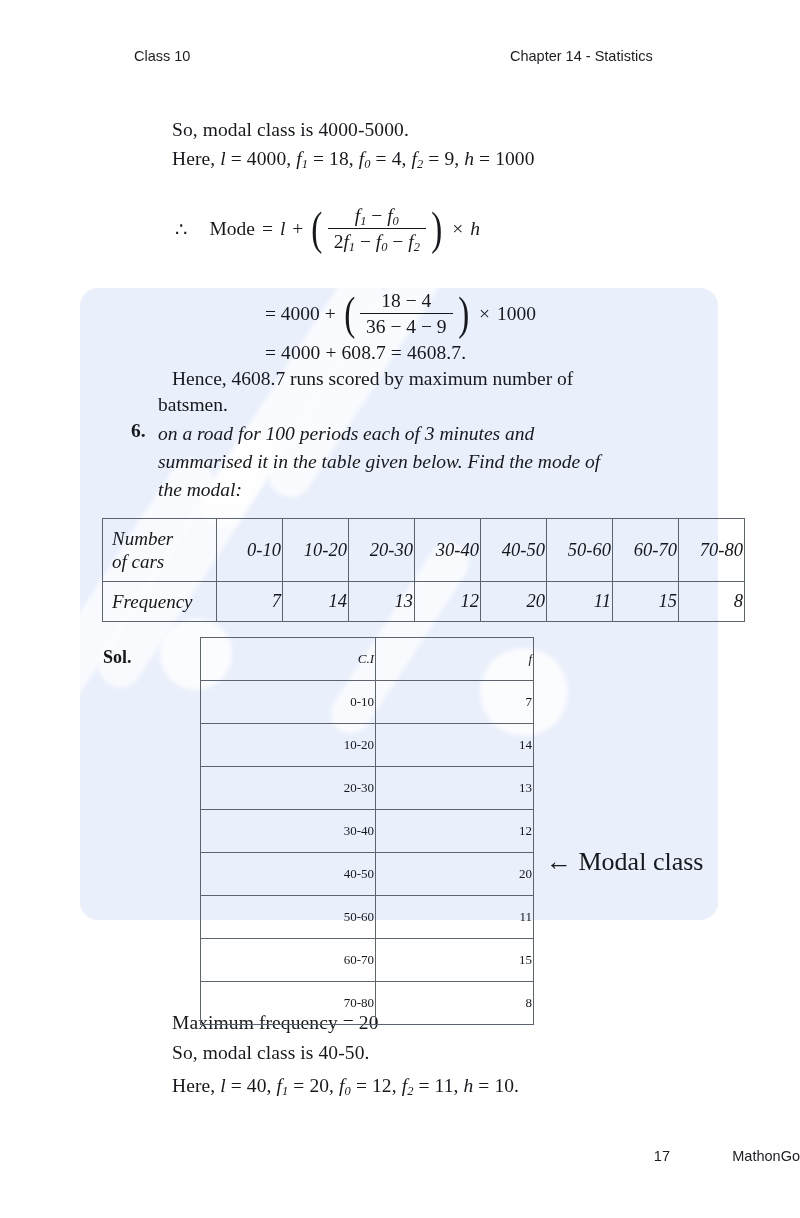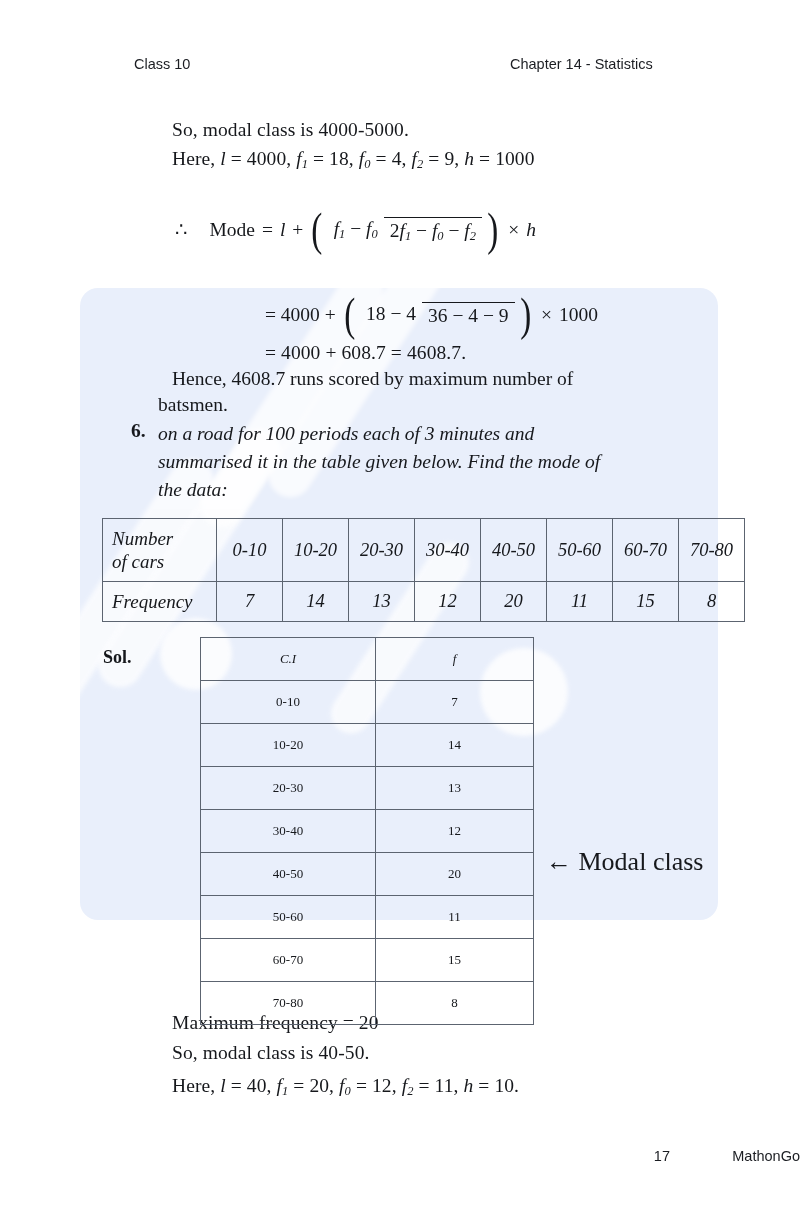--- a/index.html
+++ b/index.html
@@ -60,21 +60,20 @@
   .runhead {
     position: absolute;
     top: 48px;
     left: 0;
     width: 800px;
     height: 26px;
     font-family: "Liberation Sans", "DejaVu Sans", sans-serif;
     font-size: 14.5px;
     color: #1b1d22;
     z-index: 5;
-    margin-top: 8px;
   }
   .runhead .rh-left  { position: absolute; left: 134px; top: 0; }
   .runhead .rh-right { position: absolute; left: 510px; top: 0; }
 
   .runfoot {
     position: absolute;
     top: 1148px;
     left: 0;
     width: 800px;
     height: 24px;
@@ -152,40 +151,40 @@
   .paren {
     font-size: 46px;
     line-height: 0;
     font-family: "Liberation Serif", "DejaVu Serif", serif;
     transform: scaleX(.72);
     display: inline-block;
     margin: 0 -1px;
   }
   .frac {
     display: inline-flex;
-    flex-direction: row;
+    flex-direction: column;
     align-items: center;
     vertical-align: middle;
-    margin: 16px 4px;
+    margin: 4px 4px;
     font-size: 19.5px;
   }
   .frac .num { padding: 0 6px 1px 6px; }
   .frac .den { padding: 2px 6px 0 6px; border-top: 1.4px solid #16181c; }
 
   
   table {
     border-collapse: collapse;
     position: absolute;
     z-index: 3;
     background: transparent;
   }
   table td {
     border: 1.3px solid #5c6470;
     font-size: 19px;
-    text-align: center;
+    text-align: right;
     background: transparent;
   }
 
   
   #freq-table { left: 102px; top: 518px; }
   #freq-table td { height: 37px; }
   #freq-table td.lbl {
     font-style: italic;
     text-align: left;
     padding-left: 9px;
@@ -291,21 +290,21 @@
 
     <div class="hang">
       <div>Hence, 4608.7 runs scored by maximum number of</div>
       <div class="l2" style="margin-left:-14px;">batsmen.</div>
     </div>
 
     <div class="qnum">6.</div>
     <div class="qbody">
       <div>on a road for 100 periods each of 3 minutes and</div>
       <div>summarised it in the table given below. Find the mode of</div>
-      <div class="lastline">the data:</div>
+      <div class="lastline">the modal:</div>
     </div>
 
     <table id="freq-table">
       <tbody>
           <tr class="r1">
         <td class="lbl">
           <span class="twoline">Number</span>
           <span class="twoline">of cars</span>
         </td>
         <td class="cls">0-10</td>

